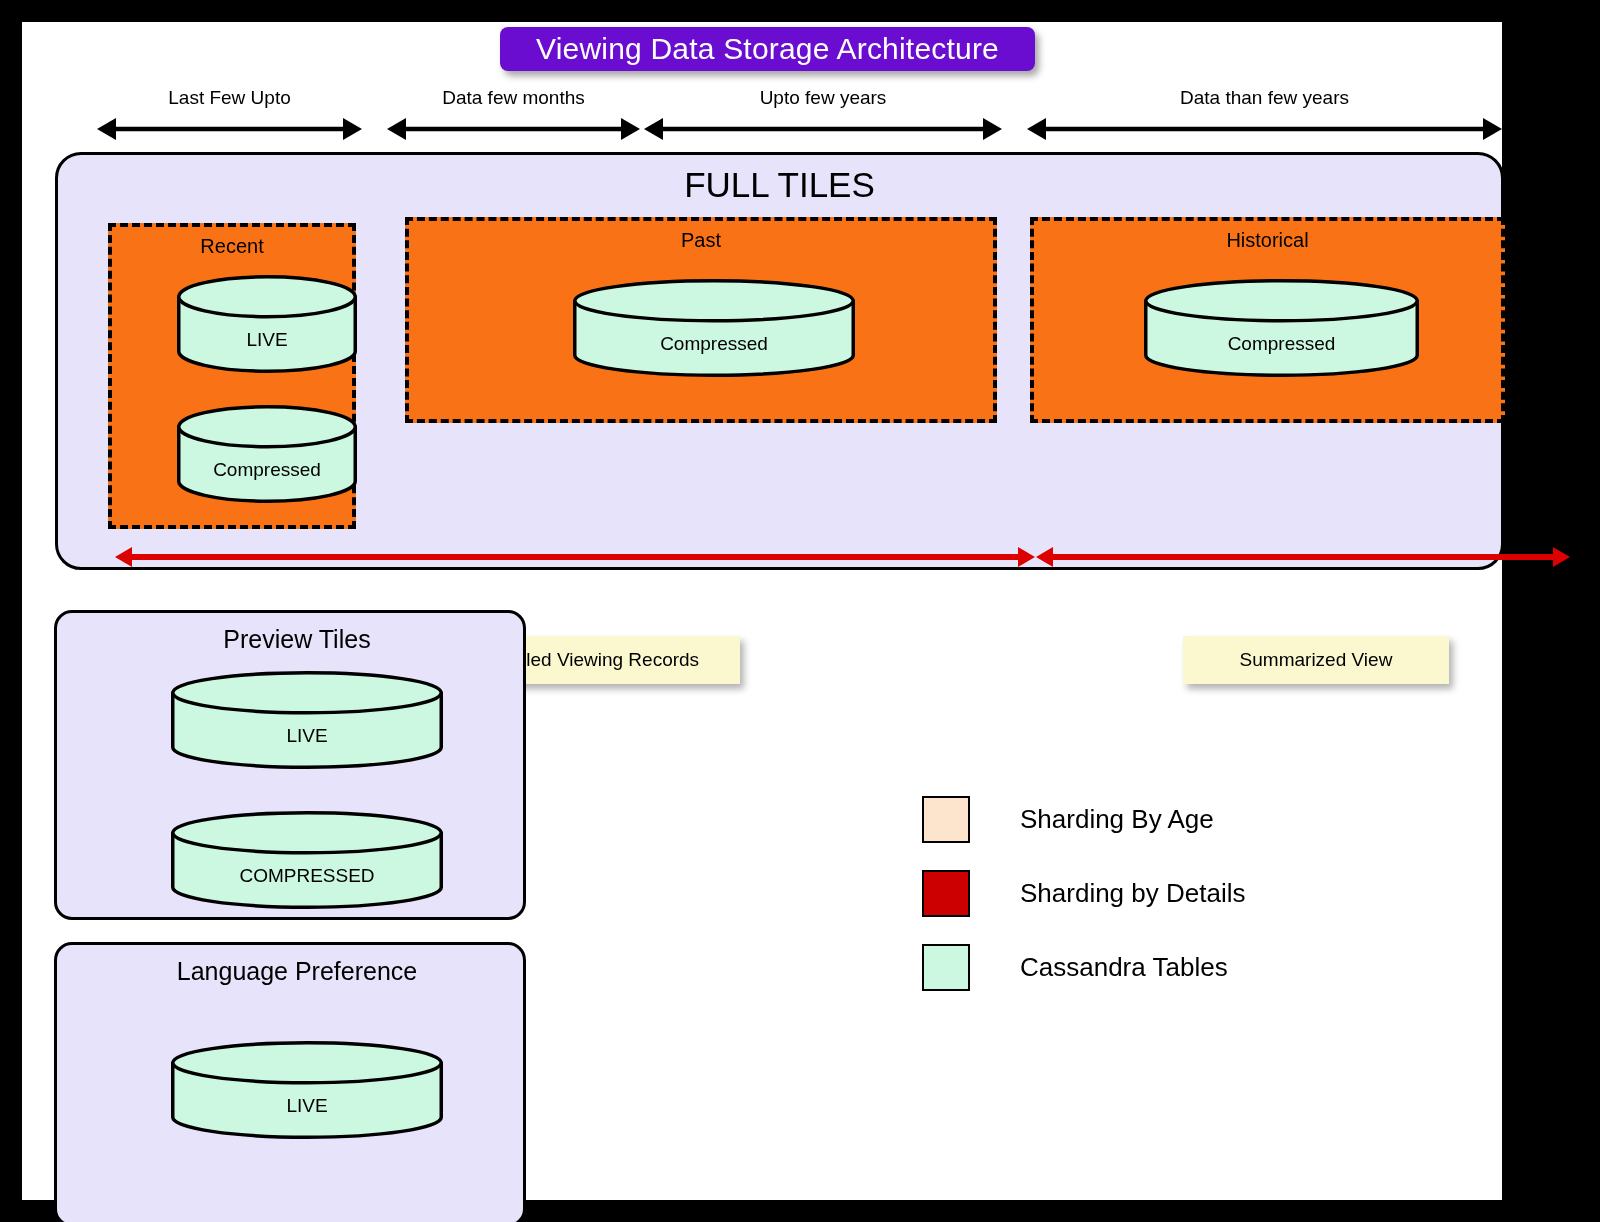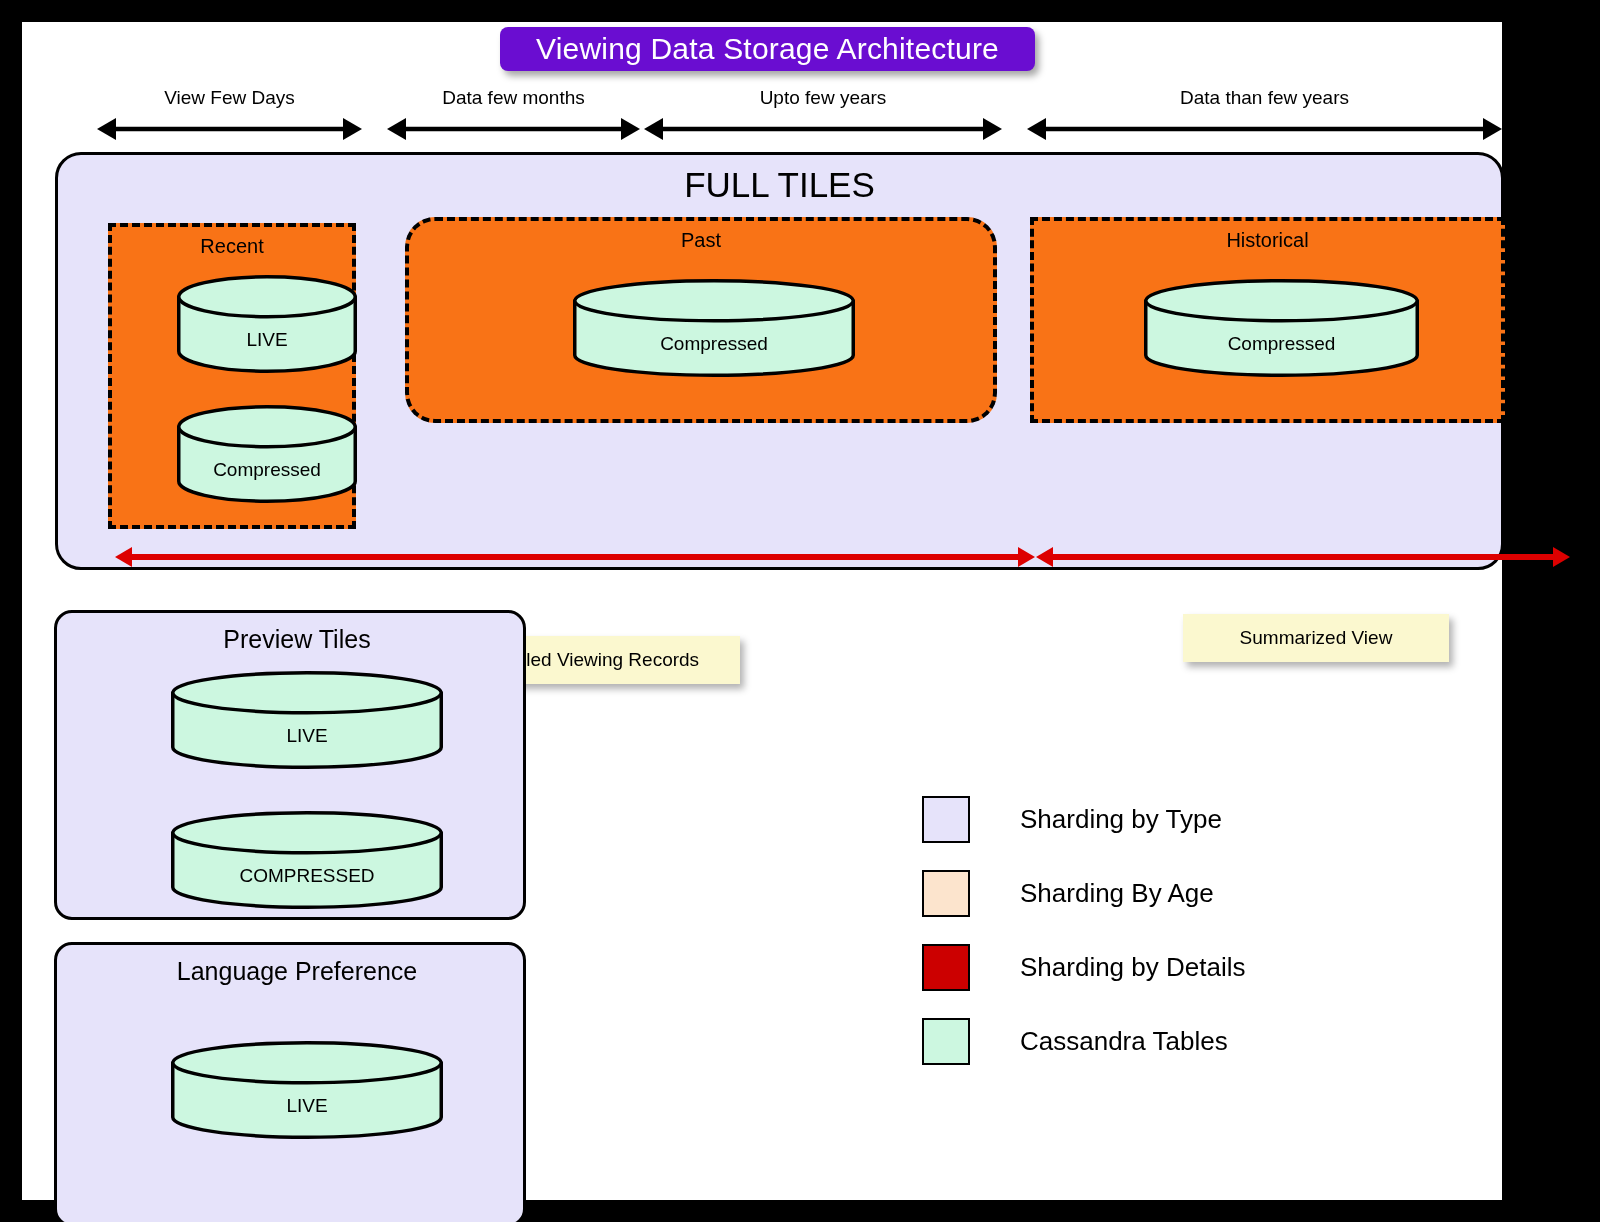--- a/index.html
+++ b/index.html
@@ -120,21 +120,21 @@
   }
 </style>
 </head>
 <body>
 
 <div id="canvas">
 
   <div class="title-banner">Viewing Data Storage Architecture</div>
 
   <div id="timeline-layer">
-      <div class="tl-label" style="left: 75px; width: 265px; top: 65px;">View Few Days</div>
+      <div class="tl-label" style="left: 75px; width: 265px; top: 65px;">Last Few Upto</div>
       <div class="tl-arrow" style="left: 75px; top: 94px; width: 265px;">
         <svg width="265" height="26" viewBox="0 0 265 26">
           <line x1="19" y1="13" x2="246" y2="13" stroke="#000" stroke-width="4.5"></line>
           <polygon points="0,13 19,2 19,24" fill="#000"></polygon>
           <polygon points="265,13 246,2 246,24" fill="#000"></polygon>
         </svg>
       </div>
       <div class="tl-label" style="left: 365px; width: 253px; top: 65px;">Data few months</div>
       <div class="tl-arrow" style="left: 365px; top: 94px; width: 253px;">
         <svg width="253" height="26" viewBox="0 0 253 26">
@@ -174,21 +174,21 @@
             <div class="cyl-label" style="top: 54px;">LIVE</div>
           </div>
           <div class="cyl" style="left: 65px; top: 178px; width: 180px; height: 98px;">
             <svg width="180" height="98" viewBox="0 0 180 98">
               <path d="M 1.75 21.75 L 1.75 76.25 A 88.25 20 0 0 0 178.25 76.25 L 178.25 21.75 Z" fill="#ccf7e0" stroke="#000" stroke-width="3.5" stroke-linejoin="round"></path>
               <ellipse cx="90" cy="21.75" rx="88.25" ry="20" fill="#ccf7e0" stroke="#000" stroke-width="3.5"></ellipse>
             </svg>
             <div class="cyl-label" style="top: 54px;">Compressed</div>
           </div>
         </div>
-        <div class="agebox" style="left: 347px; top: 62px; width: 592px; height: 206px; border-radius: 30px;">
+        <div class="agebox" style="left: 347px; top: 62px; width: 592px; height: 206px;">
           <div class="agebox-title">Past</div>
           <div class="cyl" style="left: 164px; top: 58px; width: 282px; height: 98px;">
             <svg width="282" height="98" viewBox="0 0 282 98">
               <path d="M 1.75 21.75 L 1.75 76.25 A 139.25 20 0 0 0 280.25 76.25 L 280.25 21.75 Z" fill="#ccf7e0" stroke="#000" stroke-width="3.5" stroke-linejoin="round"></path>
               <ellipse cx="141" cy="21.75" rx="139.25" ry="20" fill="#ccf7e0" stroke="#000" stroke-width="3.5"></ellipse>
             </svg>
             <div class="cyl-label" style="top: 54px;">Compressed</div>
           </div>
         </div>
         <div class="agebox" style="left: 972px; top: 62px; width: 475px; height: 206px;">
@@ -197,21 +197,21 @@
             <svg width="275" height="98" viewBox="0 0 275 98">
               <path d="M 1.75 21.75 L 1.75 76.25 A 135.75 20 0 0 0 273.25 76.25 L 273.25 21.75 Z" fill="#ccf7e0" stroke="#000" stroke-width="3.5" stroke-linejoin="round"></path>
               <ellipse cx="137.5" cy="21.75" rx="135.75" ry="20" fill="#ccf7e0" stroke="#000" stroke-width="3.5"></ellipse>
             </svg>
             <div class="cyl-label" style="top: 54px;">Compressed</div>
           </div>
         </div>
       </div>
     <div id="callout-layer">
         <div class="callout" style="left: 383px; top: 481px; width: 299px; height: 48px;">Detailed Viewing Records</div>
-        <div class="callout" style="left: 1125px; top: 459px; width: 266px; height: 48px;">Summarized View</div>
+        <div class="callout" style="left: 1125px; top: 481px; width: 266px; height: 48px;">Summarized View</div>
       </div>
     <div id="redarrow-layer">
         <div class="redwrap" style="left: 57px; top: 390px; width: 920px;"><svg width="920" height="24" viewBox="0 0 920 24">
             <line x1="17" y1="12" x2="903" y2="12" stroke="#dd0000" stroke-width="6"></line>
             <polygon points="0,12 17,2 17,22" fill="#dd0000"></polygon>
             <polygon points="920,12 903,2 903,22" fill="#dd0000"></polygon>
           </svg></div>
         <div class="redwrap" style="left: 978px; top: 390px; width: 534px;"><svg width="534" height="24" viewBox="0 0 534 24">
             <line x1="17" y1="12" x2="517" y2="12" stroke="#dd0000" stroke-width="6"></line>
             <polygon points="0,12 17,2 17,22" fill="#dd0000"></polygon>
@@ -245,24 +245,20 @@
             <path d="M 1.75 21.75 L 1.75 76.25 A 134.25 20 0 0 0 270.25 76.25 L 270.25 21.75 Z" fill="#ccf7e0" stroke="#000" stroke-width="3.5" stroke-linejoin="round"></path>
             <ellipse cx="136" cy="21.75" rx="134.25" ry="20" fill="#ccf7e0" stroke="#000" stroke-width="3.5"></ellipse>
           </svg>
           <div class="cyl-label" style="top: 54px;">LIVE</div>
         </div>
       </div>
     </div>
 
   <div class="legend" id="legend-layer">
       <div class="legend-row">
-        <div class="legend-swatch" style="background: rgb(230, 227, 250);"></div>
-        <div class="legend-text">Sharding by Type</div>
-      </div>
-      <div class="legend-row">
         <div class="legend-swatch" style="background: rgb(252, 228, 205);"></div>
         <div class="legend-text"> Sharding By Age</div>
       </div>
       <div class="legend-row">
         <div class="legend-swatch" style="background: rgb(204, 0, 0);"></div>
         <div class="legend-text">Sharding by Details</div>
       </div>
       <div class="legend-row">
         <div class="legend-swatch" style="background: rgb(204, 247, 224);"></div>
         <div class="legend-text">Cassandra Tables</div>

